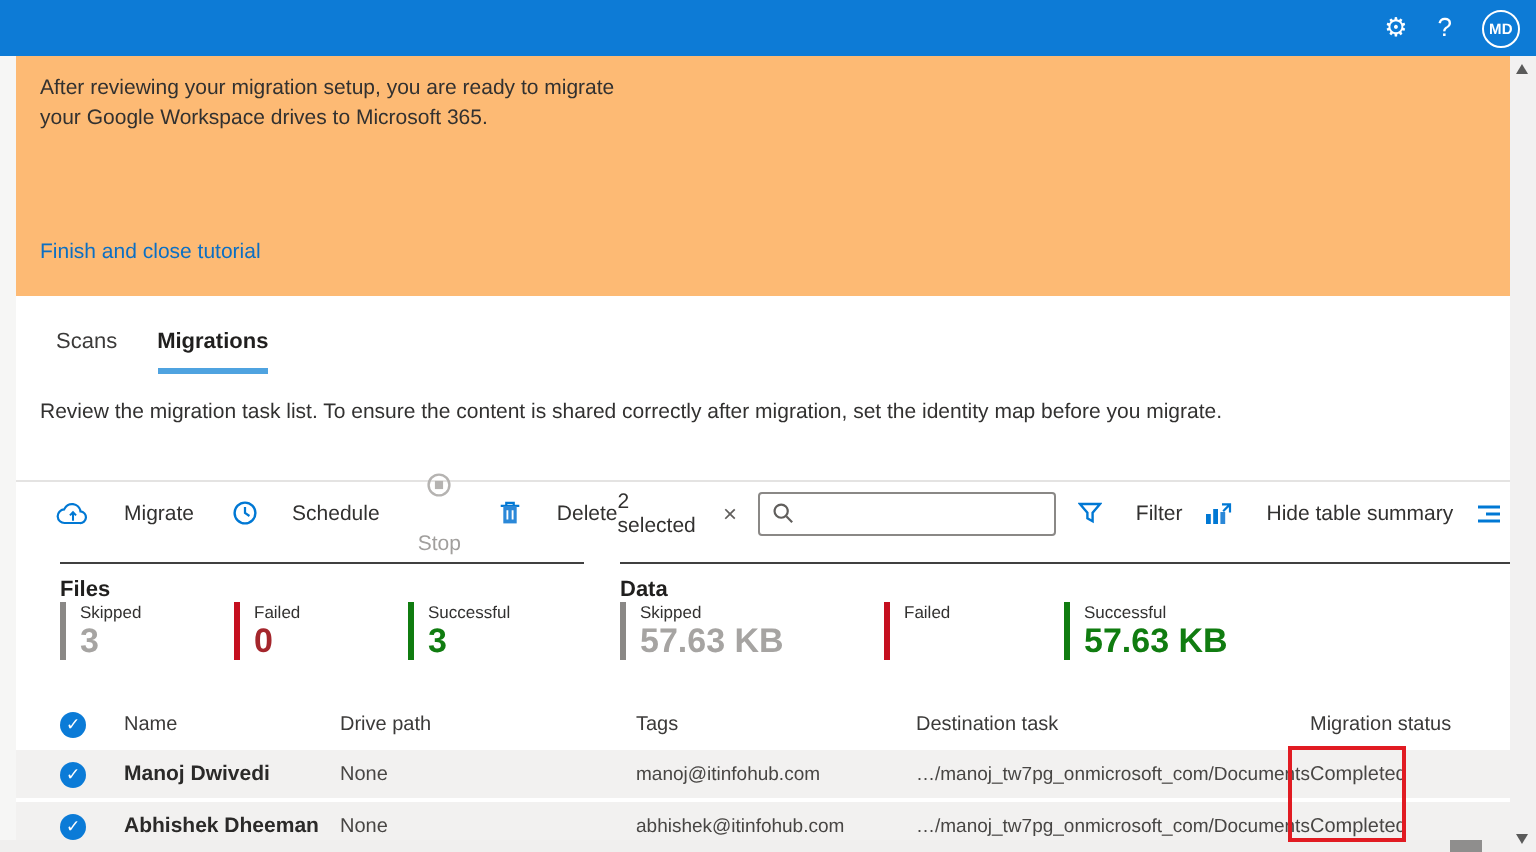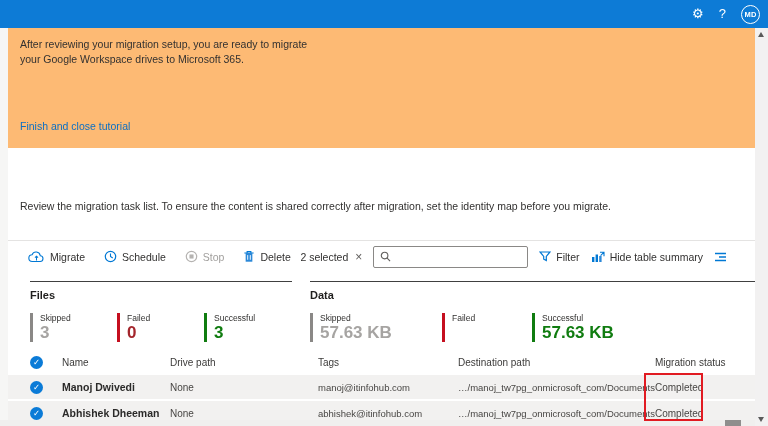--- a/index.html
+++ b/index.html
@@ -28,36 +28,36 @@
   .tab { font-size:11px; color:#3b3a39; padding-bottom:7px; cursor:pointer; }
   .tab.active { font-weight:bold; color:#201f1e; border-bottom:3px solid #4fa3e0; }
 
   .description { position:absolute; left:20px; top:200px; font-size:10.5px; color:#323130; }
 
   
   .toolbar { position:absolute; left:8px; top:240px; width:747px; height:32px;
              border-top:1px solid #e4e3e2; display:flex; align-items:center; }
   .tb-left { display:flex; align-items:center; gap:19px; padding-left:20px; }
   .tb-right { display:flex; align-items:center; gap:11px; margin-left:auto; padding-right:28px; }
-  .tb-btn { display:flex; align-items:center; gap:5px; font-size:10.5px; color:#323130; cursor:pointer; white-space:nowrap; }
-  .tb-btn.disabled { color:#a19f9d; cursor:default; }
+  .tb-btn { display:flex; align-items:center; gap:17px; font-size:10.5px; color:#323130; cursor:pointer; white-space:nowrap; }
+  .tb-btn.disabled { color:#a19f9d; cursor:default;flex-direction:column; }
   .sel-count { font-size:10.5px; color:#323130; }
   .sel-clear { font-size:12px; color:#605e5c; cursor:pointer; margin-left:-4px; }
   .searchbox { display:flex; align-items:center; gap:5px; width:155px; height:22px;
                border:1px solid #8a8886; border-radius:2px; background:#fff; padding:0 6px; }
   .searchbox input { border:none; outline:none; width:100%; font-size:10px; color:#323130;
                      font-family:"Liberation Sans", sans-serif; background:transparent; }
   .searchbox input::placeholder { color:#605e5c; }
 
   
   .summary-col { position:absolute; top:281px; border-top:1px solid #404040; padding-top:7px; }
   .summary-files { left:30px;  width:262px; }
   .summary-data  { left:310px; width:445px; }
   .summary-title { font-size:11px; font-weight:bold; color:#201f1e; }
-  .tiles { display:flex; margin-top:12px; }
+  .tiles { display:flex; margin-top:0; }
   .tile { border-left:3px solid; padding-left:7px; }
   .tile .t-label { font-size:8.5px; color:#323130; }
   .tile .t-value { font-size:17px; font-weight:bold; line-height:19px; }
   .tile.gray  { border-color:#8a8886; } .tile.gray  .t-value { color:#a6a4a2; }
   .tile.red   { border-color:#c50f1f; } .tile.red   .t-value { color:#a4262c; }
   .tile.green { border-color:#107c10; } .tile.green .t-value { color:#107c10; }
   .summary-files .tile { width:87px; }
   .summary-data .tile:nth-child(1) { width:132px; }
   .summary-data .tile:nth-child(2) { width:90px;  }
   .summary-data .tile:nth-child(3) { width:130px; }
@@ -106,20 +106,24 @@
   <div class="left-strip"></div>
 
   <div class="tutorial">
     <div class="tutorial-text">
       <div>After reviewing your migration setup, you are ready to migrate</div>
       <div>your Google Workspace drives to Microsoft 365.</div>
     </div>
     <a class="tutorial-link">Finish and close tutorial</a>
   </div>
 
+  <div class="tabs">
+    <div class="tab">Scans</div>
+    <div class="tab active">Migrations</div>
+  </div>
 
   <div class="description">Review the migration task list. To ensure the content is shared correctly after migration, set the identity map before you migrate.</div>
 
   <div class="toolbar">
     <div class="tb-left">
       <div class="tb-btn">
         <span>
           <svg width="17" height="12" viewBox="0 0 20 14">
               <path d="M5.2 12.3 h8.8 a3.4 3.4 0 0 0 .4-6.8 A5 5 0 0 0 4.8 4.3 A4 4 0 0 0 5.2 12.3 Z" fill="none" stroke="#0078d4" stroke-width="1.3"></path>
               <path d="M10 11 V6.2 M8.2 7.8 L10 6 l1.8 1.8" fill="none" stroke="#0078d4" stroke-width="1.2"></path>
@@ -231,21 +235,21 @@
       </div>
     </div>
   </div>
 
   <div class="table">
     <div class="trow thead">
       <span class="check">✓</span>
       <span class="cell">Name</span>
       <span class="cell">Drive path</span>
       <span class="cell">Tags</span>
-      <span class="cell">Destination path</span>
+      <span class="cell">Destination task</span>
       <span class="cell">Migration status</span>
     </div>
     <div class="trow tbody-row">
       <span class="check">✓</span>
       <span class="cell name">Manoj Dwivedi</span>
       <span class="cell">None</span>
       <span class="cell path">manoj@itinfohub.com</span>
       <span class="cell path">…/manoj_tw7pg_onmicrosoft_com/Documents</span>
       <span class="cell">Completed</span>
     </div>

